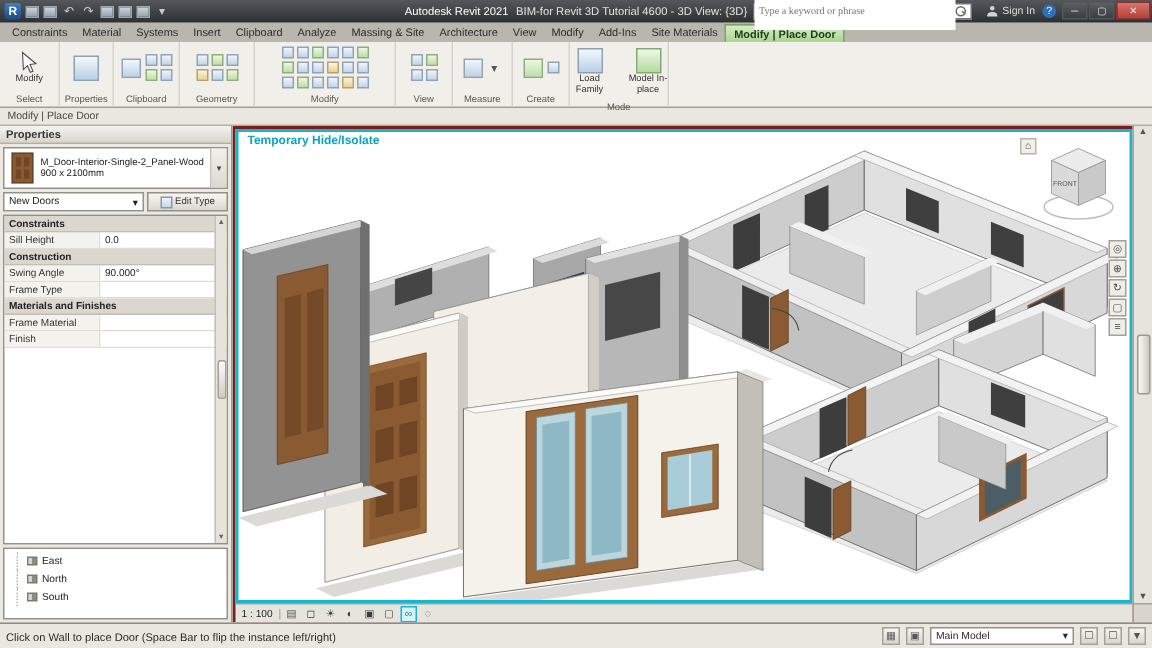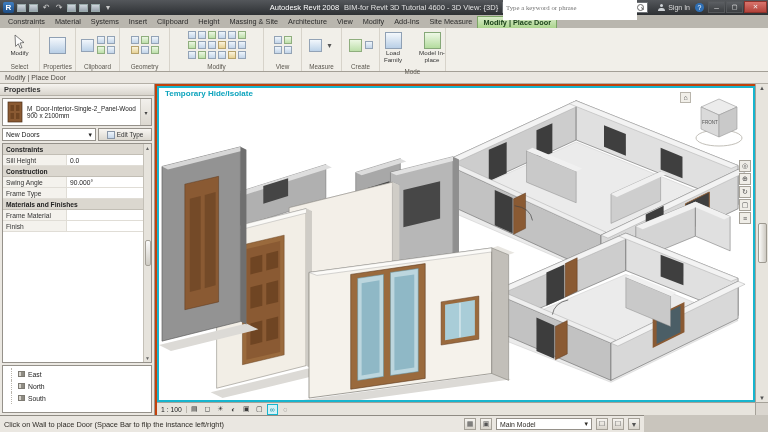--- a/index.html
+++ b/index.html
@@ -91,21 +91,21 @@
   .pv{flex:1;display:flex;align-items:center;padding:0 3px;background:#fff;color:#222}
   .pscroll{position:absolute;right:0;top:0;width:8px;bottom:0;background:#e6e3dc;border-left:1px solid #c4c0b7;
     display:flex;flex-direction:column;align-items:center;justify-content:space-between;font-size:5px;color:#666;padding:1px 0}
   .pthumb{width:6px;height:26px;background:linear-gradient(#fafafa,#cfccc4);border:1px solid #a5a198;border-radius:2px}
   .tree{height:48px;flex:0 0 48px;margin:2px;background:#fff;border:1px solid #95918a;font-size:6.8px;
     padding:2px 0 0 8px;position:relative;overflow:hidden}
   .titem{display:flex;align-items:center;gap:3px;height:12px;border-left:1px dotted #b9b5ac;padding-left:6px;color:#222}
   .telev{width:7px;height:6px;border:1px solid #7d7a72;background:linear-gradient(90deg,#d8d5ce 50%,#8f8c84 50%)}
 
   
-  .main{position:absolute;left:155px;top:84px;right:0;bottom:17px;background:#c2410c}
+  .main{position:absolute;left:155px;top:84px;right:0;bottom:17px;background:#7f1d1d}
   .canvas{position:absolute;left:2px;top:2px;right:13px;bottom:13px;background:#fff;
     border:2px solid #17b5ce;overflow:hidden}
   svg.scene{position:absolute;left:0;top:0;width:100%;height:100%}
   .temphide{position:absolute;left:4px;top:1px;font-size:8px;font-weight:bold;color:#0da4bd;
     background:rgba(255,255,255,.75);padding:0 2px}
   .viewcube{position:absolute;right:8px;top:3px;width:52px;height:62px}
   .cubehome{position:absolute;right:62px;top:4px;width:11px;height:11px;border:1px solid #b9b5ac;
     background:#f1efe9;color:#555;font-size:7px;display:flex;align-items:center;justify-content:center}
   .navbar{position:absolute;right:2px;top:72px;display:flex;flex-direction:column;gap:1px}
   .navbtn{width:12px;height:12px;background:#efede7;border:1px solid #a5a198;font-size:7px;
@@ -119,21 +119,21 @@
 
   
   .vcb{position:absolute;left:2px;bottom:0;height:13px;right:13px;background:#e7e4dd;border-top:1px solid #a5a198;
     display:flex;align-items:center;gap:2px;padding-left:4px}
   .scale{font-size:6.8px;color:#222;border-right:1px solid #bab6ad;padding-right:4px;white-space:nowrap}
   .vcb-icon{width:11px;height:11px;border:1px solid transparent;display:flex;align-items:center;
     justify-content:center;font-size:7px;color:#3c3c3c}
   .vcb-icon.active{border-color:#17b5ce;background:#d4f2f7;color:#0b8ba0}
 
   
-  .statusbar{position:absolute;left:0;bottom:0;width:644px;height:17px;background:#eae7e1;
+  .statusbar{position:absolute;left:0;bottom:0;width:768px;height:17px;background:#eae7e1;
     border-top:1px solid #8f8b83;display:flex;align-items:center;font-size:7.4px;color:#2d2a25;
     padding:0 4px;gap:5px;z-index:30}
   .status-right{margin-left:auto;display:flex;align-items:center;gap:4px}
   .sbicon{width:12px;height:12px;border:1px solid #a5a198;background:linear-gradient(#f6f4f0,#d9d5cd);
     display:flex;align-items:center;justify-content:center;font-size:7px;color:#555}
   .sbcombo{width:96px;height:12px;background:#fff;border:1px solid #95918a;display:flex;align-items:center;
     justify-content:space-between;padding:0 3px;font-size:6.9px}
 </style>
 </head>
 <body>
@@ -144,21 +144,21 @@
     <span class="qbox"></span>
     <span class="qbox"></span>
     <span class="qicon">↶</span>
     <span class="qicon">↷</span>
     <span class="qbox"></span>
     <span class="qbox"></span>
     <span class="qbox"></span>
     <span class="qicon">▾</span>
   </div>
   <div class="title-center">
-    <span class="app">Autodesk Revit 2008</span>
+    <span class="app">Autodesk Revit 2021</span>
     <span>BIM-for Revit 3D Tutorial 4600 - 3D View: {3D}</span>
   </div>
   <div class="search">
     <input placeholder="Type a keyword or phrase" style="">
     <span class="mag"></span>
   </div>
   <div class="signin">
     <span class="person"></span>
     <span>Sign In</span>
   </div>
@@ -169,27 +169,27 @@
     <span class="winbtn close">✕</span>
   </div>
 </div>
 
 <div class="tabrow">
   <span class="tab">Constraints</span>
   <span class="tab">Material</span>
   <span class="tab">Systems</span>
   <span class="tab">Insert</span>
   <span class="tab">Clipboard</span>
-  <span class="tab">Height</span>
+  <span class="tab">Analyze</span>
   <span class="tab">Massing &amp; Site</span>
   <span class="tab">Architecture</span>
   <span class="tab">View</span>
   <span class="tab">Modify</span>
   <span class="tab">Add-Ins</span>
-  <span class="tab">Site Measure</span>
+  <span class="tab">Site Materials</span>
   <span class="tab active-context">Modify | Place Door</span>
 </div>
 
 <div class="ribbon">
   <div class="rpanel" style="width:40px">
     <div class="rcontent">
       <div class="bigbtn">
         <svg width="15" height="15">
           <path d="M3 1 L12 8.5 L8 9 L10 13.5 L8.2 14.2 L6.3 9.8 L3.6 12.4 Z" fill="#fcfcfc" stroke="#4a4a4a" stroke-width="0.7"></path>
         </svg>

